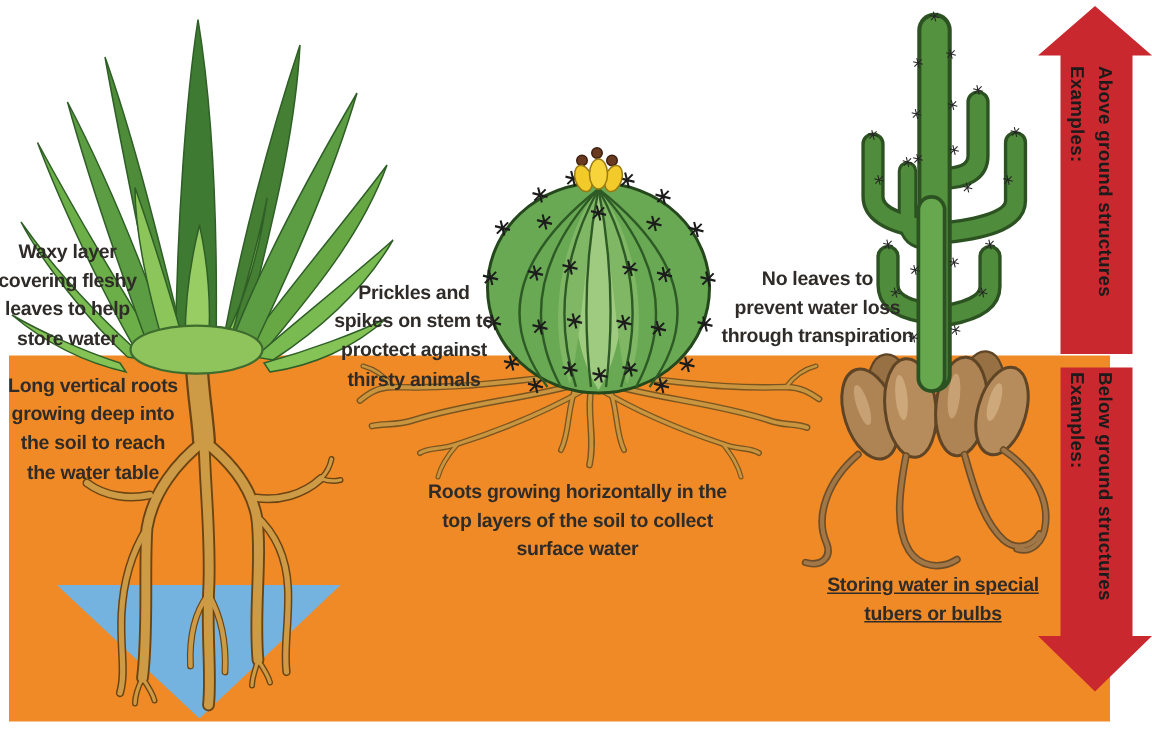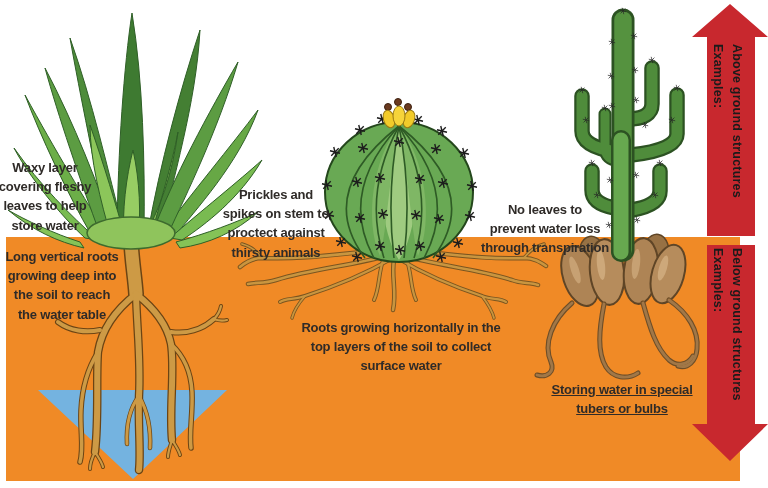--- a/index.html
+++ b/index.html
@@ -271,25 +271,25 @@
   <div class="lbl" style="left:-8px;top:247px;width:140px;">Long vertical roots
 growing deep into
 the soil to reach
 the water table</div>
 
   <div class="lbl" style="left:196px;top:157px;width:160px;margin-top:28px;">Prickles and
 spikes on stem to
 proctect against
 thirsty animals</div>
 
-  <div class="lbl" style="left:455px;top:176px;width:180px;margin-top:24px;">No leaves to
+  <div class="lbl" style="left:455px;top:176px;width:180px;">No leaves to
 prevent water loss
 through transpiration</div>
 
-  <div class="lbl" style="left:291px;top:318px;width:220px;">Roots growing horizontally in the
+  <div class="lbl" style="left:275px;top:318px;width:220px;">Roots growing horizontally in the
 top layers of the soil to collect
 surface water</div>
 
   <div class="lbl" style="left:527px;top:380px;width:190px;text-decoration:underline;">Storing water in special
 tubers or bulbs</div>
 
   <div class="vlbl" style="left:708px;top:44px;height:192px;width:46px;">Examples:
 Above ground structures</div>
 
   <div class="vlbl" style="left:708px;top:248px;height:200px;width:46px;">Examples:

